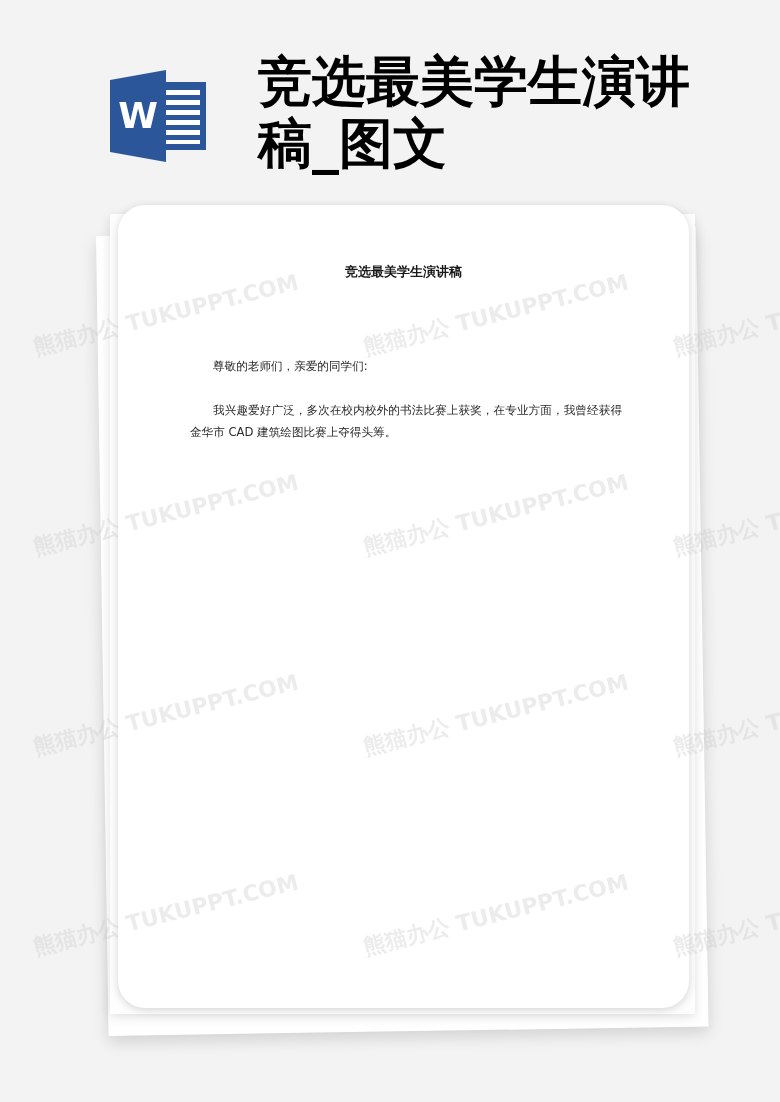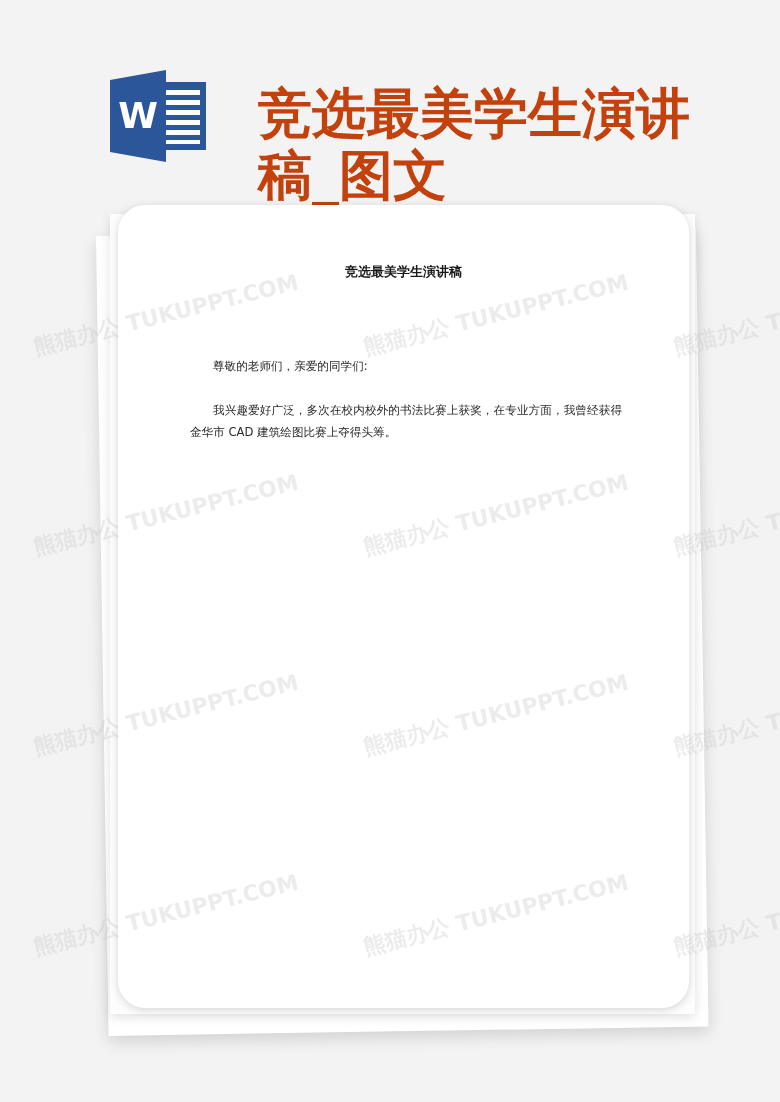--- a/index.html
+++ b/index.html
@@ -6,23 +6,22 @@
   body {
     width: 780px; height: 1102px; overflow: hidden; position: relative;
     background: #f3f3f3;
     font-family: "DejaVu Sans", sans-serif;
   }
   .header { position: absolute; left: 0; top: 0; width: 780px; height: 190px; }
   .word-icon { position: absolute; left: 108px; top: 68px; width: 100px; height: 96px; }
   .doc-title {
     position: absolute; left: 258px; top: 50px; width: 480px;
     font-family: "DejaVu Serif", serif; font-weight: bold;
-    font-size: 54px; line-height: 62px; color: #c2410c; letter-spacing: 0px;
+    font-size: 54px; line-height: 62px; color: #000000; letter-spacing: 0px;
     word-break: break-all;
-    margin-top: 32px;
   }
   .sheet-back {
     position: absolute; left: 96px; top: 236px; width: 600px; height: 800px;
     background: #ffffff;
     transform: rotate(-0.9deg); transform-origin: left top;
     box-shadow: 0 6px 16px rgba(0,0,0,0.14);
   }
   .sheet-mid {
     position: absolute; left: 110px; top: 214px; width: 585px; height: 800px;
     background: #fdfdfd;

